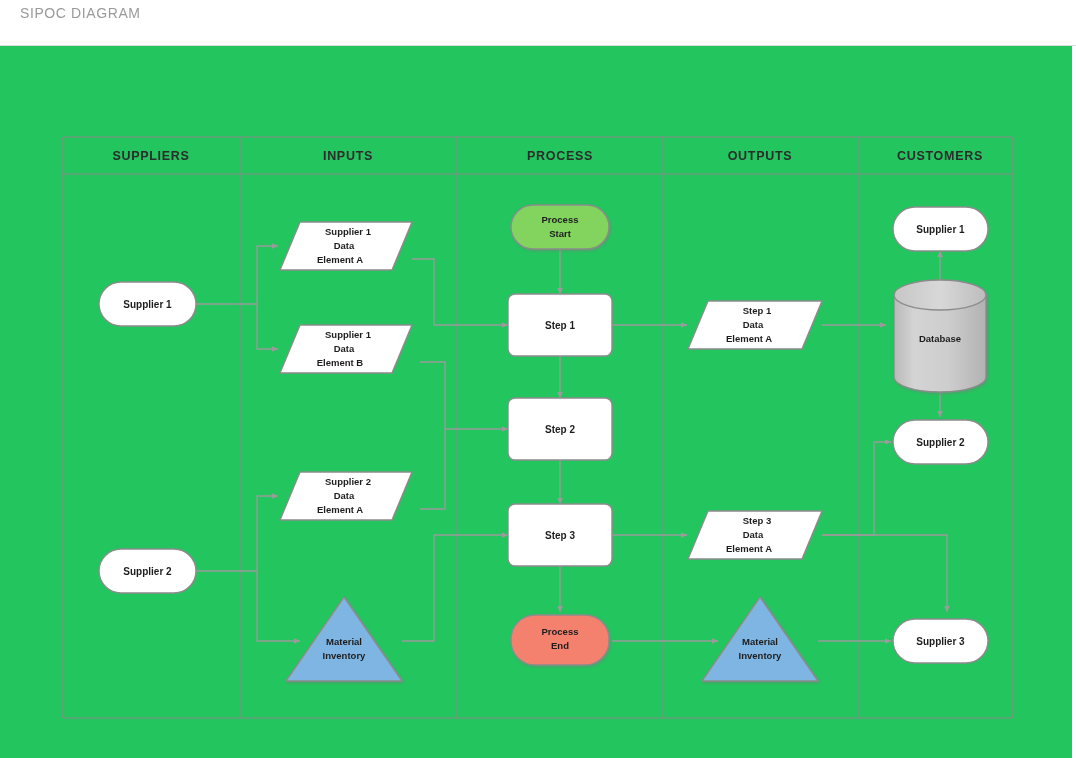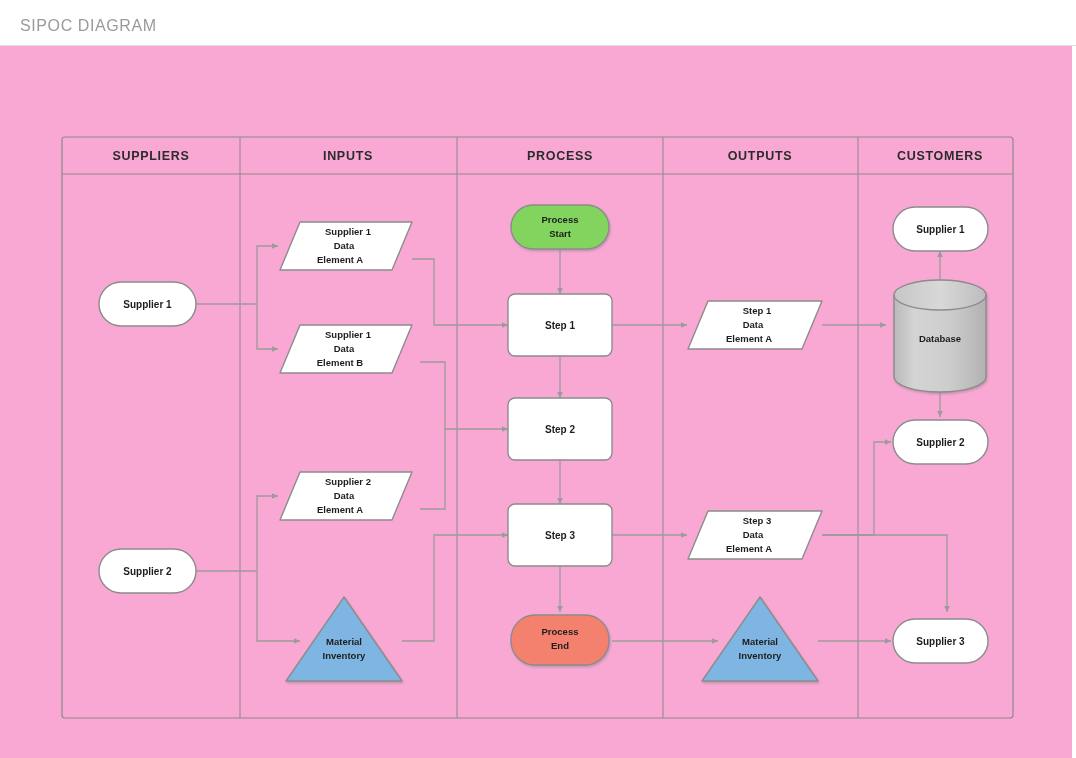--- a/index.html
+++ b/index.html
@@ -22,37 +22,37 @@
     left: 0; top: 0;
     width: 1076px;
     height: 46px;
     box-sizing: border-box;
     border-bottom: 1px solid #dddddd;
     background: #ffffff;
   }
   #page-title {
     position: absolute;
     left: 20px;
-    top: 17px;
-    font-size: 16px;
+    top: 5px;
+    font-size: 14px;
     font-weight: normal;
     letter-spacing: 0.6px;
     color: #9a9a9a;
     font-family: "Liberation Sans", sans-serif;
     white-space: nowrap;
   }
 
   
   #diagram-canvas {
     position: absolute;
     left: 0;
     top: 46px;
     width: 1072px;
     height: 712px;
-    background: #f9a8d4;
+    background: #22c55e;
   }
   #sipoc-svg {
     position: absolute;
     left: 0;
     top: 0;
   }
 
   .swimlane-header-text {
     font-family: "Liberation Sans", sans-serif;
     font-size: 12.5px;

